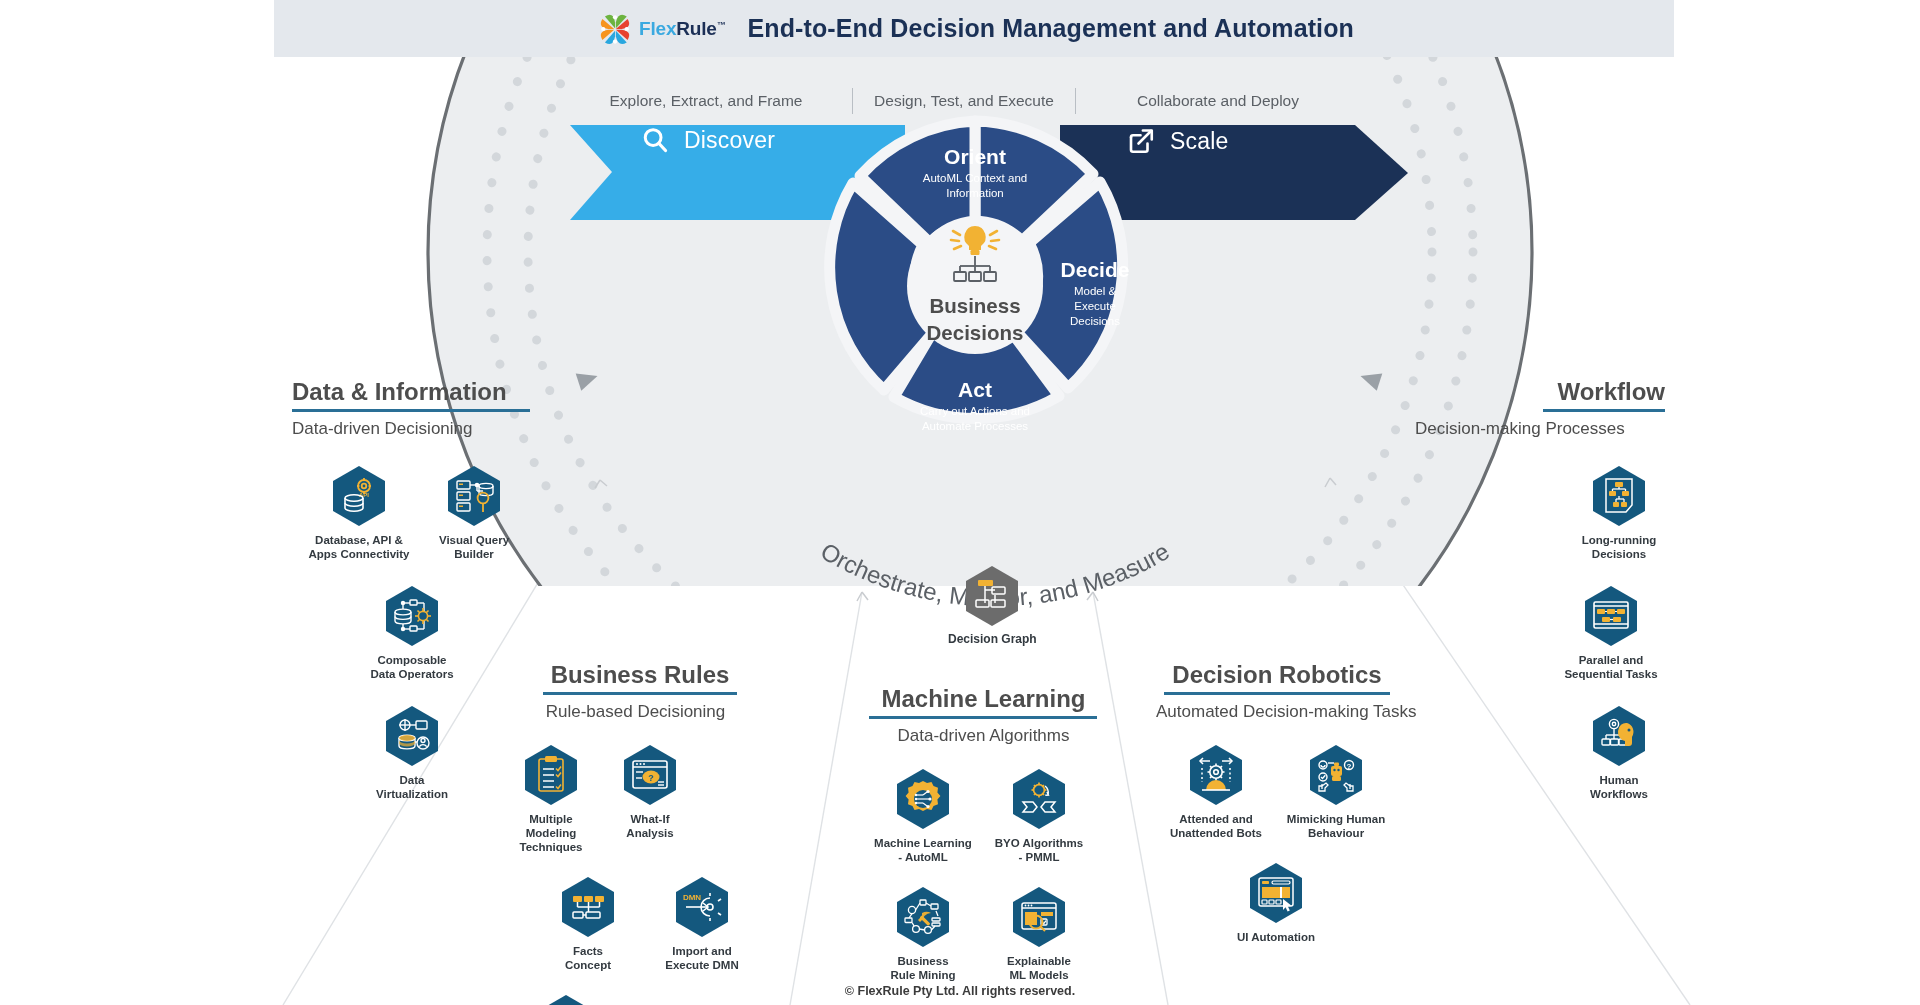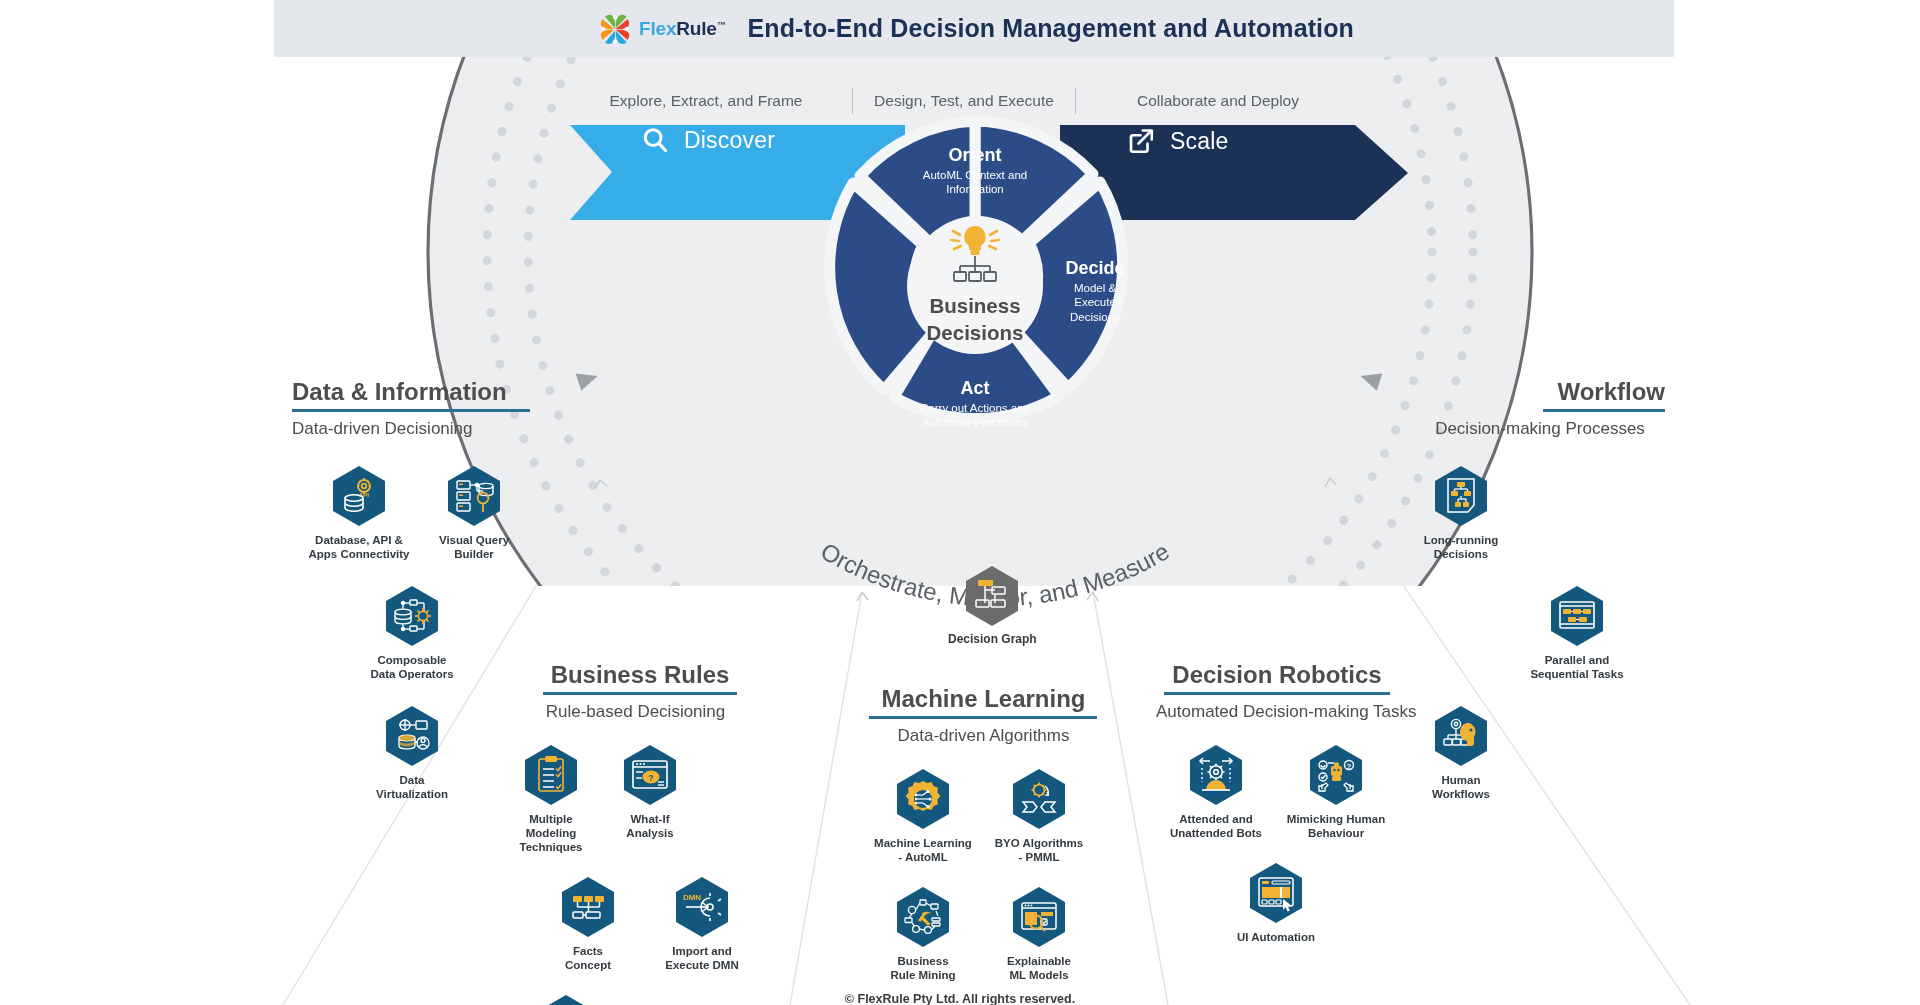--- a/index.html
+++ b/index.html
@@ -43,21 +43,21 @@
   .banner-label {
     position: absolute; display: flex; align-items: center; gap: 14px;
     color: #ffffff; font-size: 23px; letter-spacing: .2px;
   }
   #discover-label { left: 640px; top: 125px; }
   #scale-label { left: 1126px; top: 126px; }
   .banner-icon { width: 30px; height: 30px; display: block; }
 
   
   .wheel-text { position: absolute; text-align: center; color: #ffffff; }
-  .wheel-title { font-size: 18px; font-weight: 700; line-height: 1.15; }
+  .wheel-title { font-size: 21px; font-weight: 700; line-height: 1.15; }
   .wheel-sub { font-size: 11.5px; line-height: 1.28; margin-top: 2px; }
 
   #seg-orient { left: 880px; top: 145px; width: 190px; }
   #seg-observe { left: 790px; top: 240px; width: 150px; }
   #seg-decide { left: 1030px; top: 258px; width: 130px; }
   #seg-act { left: 880px; top: 378px; width: 190px; }
 
   #center-label {
     position: absolute; left: 895px; top: 292px; width: 160px;
     text-align: center; color: #4d4d4d;
@@ -84,21 +84,21 @@
   
   #decision-graph {
     position: absolute; left: 948px; top: 565px;
     display: flex; flex-direction: column; align-items: center;
   }
   #decision-graph .item-label { margin-top: 5px; font-size: 12px; }
 
   
   #footer {
     position: absolute; left: 0; top: 984px; width: 1920px;
-    text-align: center; font-size: 12.5px; font-weight: 700; color: #3b3b3b; margin-top: 8px;
+    text-align: center; font-size: 12.5px; font-weight: 700; color: #3b3b3b;
   }
 </style>
 </head>
 <body>
 
 <div id="stage">
 
   <svg id="canvas" viewBox="0 0 1920 1005">
     <defs>
       <clipPath id="domeClip">
@@ -723,22 +723,22 @@
           </svg>
         </div>
         <div class="item-label prewrap" style="white-space: pre-line;">UI Automation</div>
       </div>
     </div>
   </div>
 
   <div class="section" style="left:1415px; top:378px; width:250px;">
     <div class="sec-head" style="text-align:right;">Workflow</div>
     <div class="sec-rule" style="width:122px; margin-left:128px;"></div>
-    <div class="sec-sub" style="text-align:center;">Decision-making Processes</div>
-    <div class="items" style="margin-top:26px; gap:24px 4px; width:250px; justify-content:flex-end;flex-direction:column;">
+    <div class="sec-sub" style="text-align:left;">Decision-making Processes</div>
+    <div class="items" style="margin-top:26px; gap:24px 4px; width:250px; justify-content:flex-end;">
 
       <div class="item" style="width:92px;">
         <div class="hexwrap">
           <svg viewBox="0 0 56 62" width="56" height="62">
             <polygon points="28,1 54,16 54,46 28,61 2,46 2,16" fill="#14587e"></polygon>
             <path d="M15 14 h26 v26 l-6 7 h-20 z" fill="none" stroke="#ffffff" stroke-width="1.5"></path>
             <g fill="#f2b233">
               <rect x="24" y="17" width="8" height="5" rx="1"></rect>
               <rect x="18" y="26" width="7" height="5" rx="1"></rect>
               <rect x="31" y="26" width="7" height="5" rx="1"></rect>

